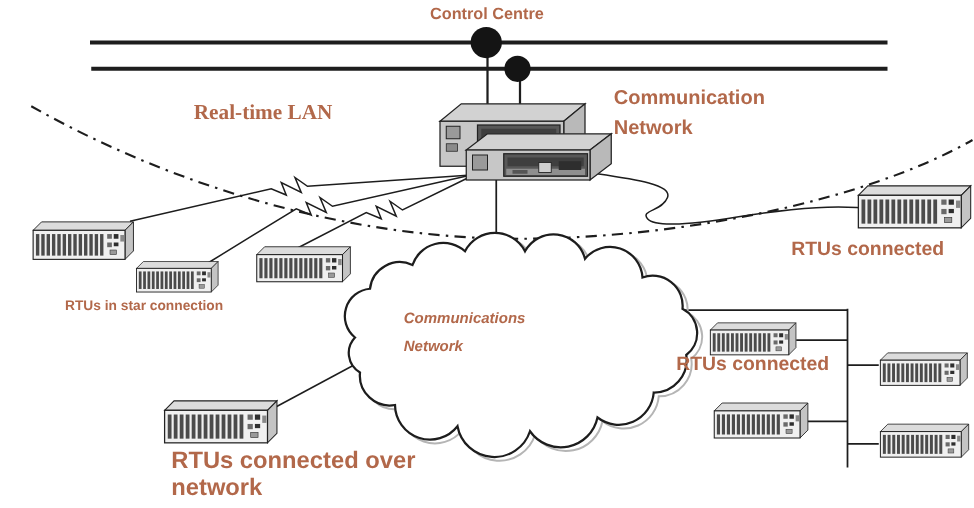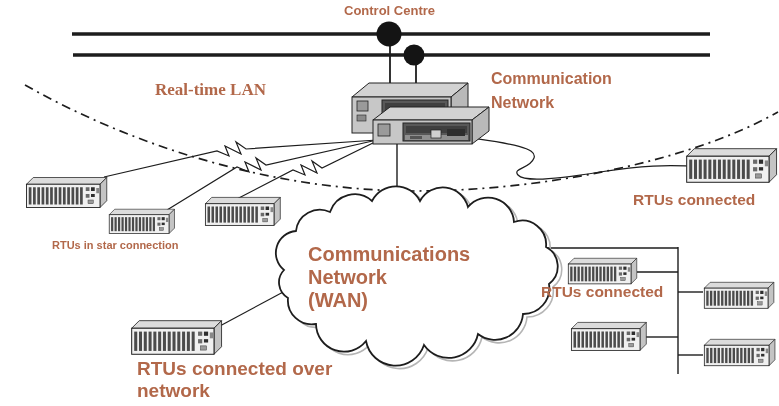--- a/index.html
+++ b/index.html
@@ -10,21 +10,21 @@
   }
   .stage svg{position:absolute;left:0;top:0;}
   .lbl{
     position:absolute;font-weight:bold;color:var(--label,#b2684a);
     white-space:nowrap;z-index:2;
   }
   .lbl div{white-space:nowrap;}
   #lbl-control-centre{left:344px;top:3px;font-size:13px;}
   #lbl-realtime-lan{left:155px;top:80px;font-size:17px;font-family:Liberation Serif, serif;}
   #lbl-comm-servers{left:491px;top:67px;font-size:16px;line-height:24px;}
-  #lbl-wan{left:308px;top:243px;font-size:20px;line-height:23px;}
+  #lbl-wan{left:323px;top:243px;font-size:12px;line-height:23px;font-style:italic;}
   #lbl-rtus-star{left:52px;top:239px;font-size:11px;}
   #lbl-rtus-p2p{left:633px;top:188px;font-size:15.5px;line-height:23px;}
   #lbl-rtus-partline{left:541px;top:283px;font-size:15.5px;line-height:18px;}
   #lbl-rtus-network{left:137px;top:358px;font-size:19px;line-height:22px;}
 </style>
 </head>
 <body>
 
 <div class="stage">
 
@@ -138,21 +138,20 @@
   <div class="lbl" id="lbl-realtime-lan">Real-time LAN</div>
 
   <div class="lbl" id="lbl-comm-servers">
     <div>Communication</div>
     <div>Network</div>
   </div>
 
   <div class="lbl" id="lbl-wan">
     <div>Communications</div>
     <div>Network</div>
-    <div>(WAN)</div>
   </div>
 
   <div class="lbl" id="lbl-rtus-star">RTUs in star connection</div>
 
   <div class="lbl" id="lbl-rtus-p2p">
     <div>RTUs connected</div>
   </div>
 
   <div class="lbl" id="lbl-rtus-partline">
     <div>RTUs connected</div>

